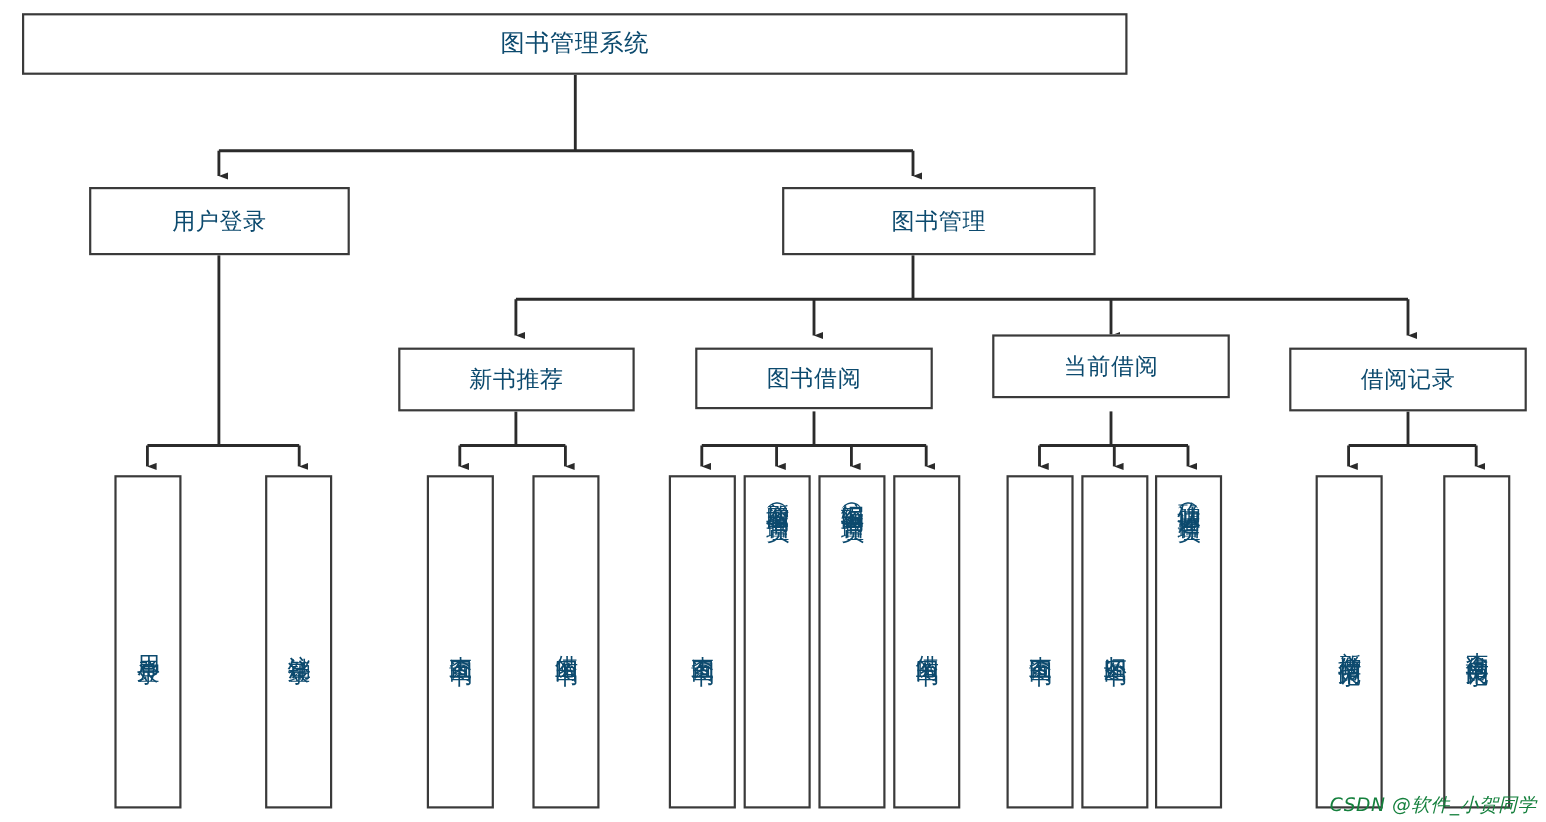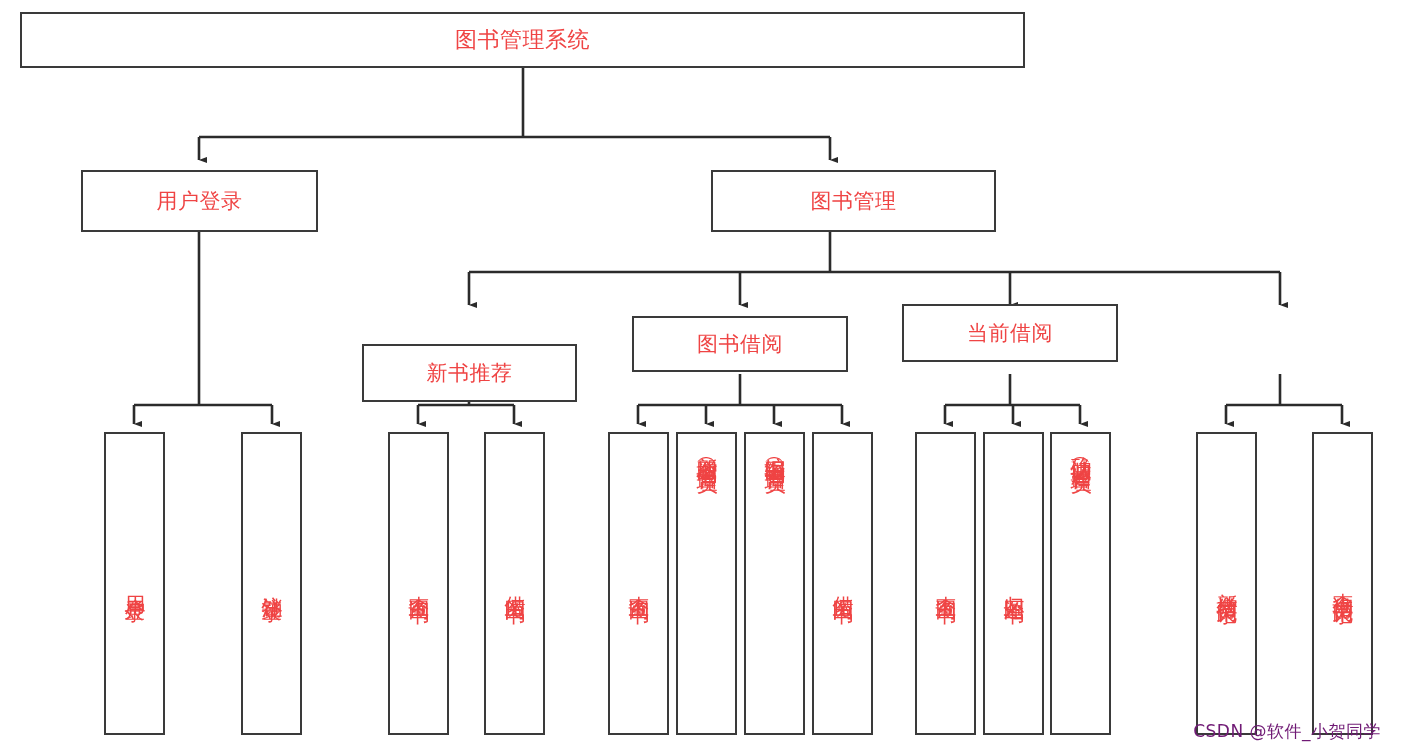--- a/index.html
+++ b/index.html
@@ -27,21 +27,21 @@
     pointer-events: none;
   }
   .node {
     position: absolute;
     box-sizing: border-box;
     background: #ffffff;
     border: 2.5px solid #3a3a3a;
     display: flex;
     align-items: center;
     justify-content: center;
-    color: #ef4444;
+    color: #0c4a6e;
     z-index: 2;
   }
   .node-label {
     display: block;
     text-align: center;
     line-height: 1.18;
     letter-spacing: 0.5px;
     white-space: nowrap;
   }
   
@@ -66,28 +66,29 @@
   }
   .v-node.centered {
     align-items: center;
   }
   .v-node.topped {
     align-items: flex-start;
     padding-top: 6px;
   }
   .watermark {
     position: absolute;
-    right: 24px;
+    right: 8px;
     bottom: 4px;
     font-size: 17px;
-    color: #701a75;
+    color: #15803d;
     letter-spacing: 0.5px;
     z-index: 5;
     white-space: nowrap;
     font-family: "DejaVu Sans", "Liberation Sans", sans-serif;
+    font-style: italic;
   }
 </style>
 </head>
 <body>
 
 <div id="canvas">
 
   <svg id="wires" viewBox="0 0 1405 747" xmlns="http://www.w3.org/2000/svg">
     <defs>
       <marker id="arrowhead" markerWidth="7" markerHeight="9" refX="3.2" refY="8.4" orient="auto" markerUnits="userSpaceOnUse">
@@ -147,29 +148,32 @@
     <span class="node-label">图书管理系统</span>
   </div>
 
   <div class="node h-node" style="left:81px; top:170px; width:237px; height:62px;">
     <span class="node-label">用户登录</span>
   </div>
   <div class="node h-node" style="left:711px; top:170px; width:285px; height:62px;">
     <span class="node-label">图书管理</span>
   </div>
 
-  <div class="node h-node" style="left:362px; top:316px; width:215px; height:58px;margin-top:28px;">
+  <div class="node h-node" style="left:362px; top:316px; width:215px; height:58px;">
     <span class="node-label">新书推荐</span>
   </div>
   <div class="node h-node" style="left:632px; top:316px; width:216px; height:56px;">
     <span class="node-label">图书借阅</span>
   </div>
   <div class="node h-node" style="left:902px; top:304px; width:216px; height:58px;">
     <span class="node-label">当前借阅</span>
   </div>
+  <div class="node h-node" style="left:1172px; top:316px; width:216px; height:58px;">
+    <span class="node-label">借阅记录</span>
+  </div>
 
   <div class="node v-node centered" style="left:104px; top:432px; width:61px; height:303px;">
     <span class="node-label">用户登录</span>
   </div>
   <div class="node v-node centered" style="left:241px; top:432px; width:61px; height:303px;">
     <span class="node-label">注销登录</span>
   </div>
 
   <div class="node v-node centered" style="left:388px; top:432px; width:61px; height:303px;">
     <span class="node-label">查询图书</span>

